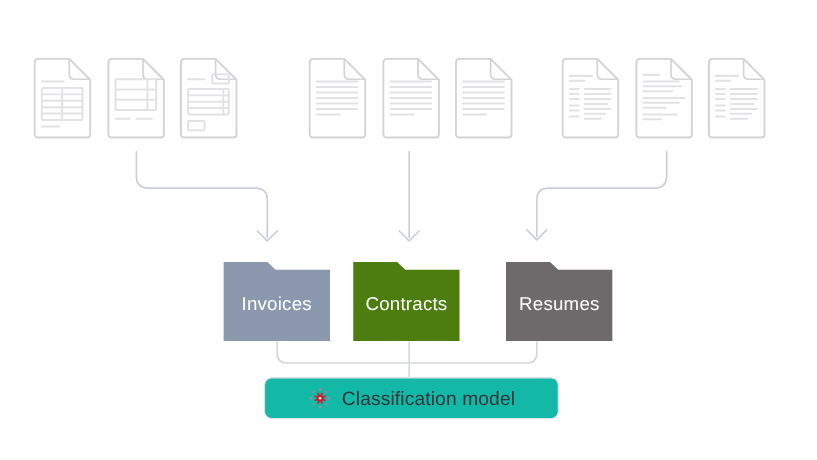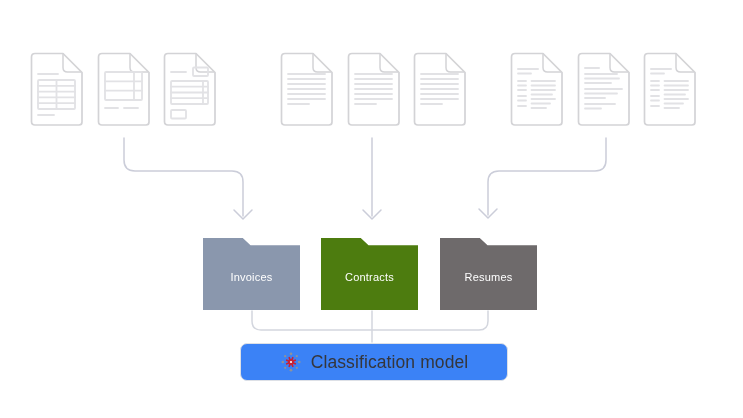--- a/index.html
+++ b/index.html
@@ -9,21 +9,21 @@
   }
   #flow-svg{position:absolute;left:0;top:0;}
   .flow, .flow2{fill:none;stroke-width:1.5;stroke-linecap:round;stroke-linejoin:round;}
   .doc-svg{position:absolute;}
   .folder{
     position:absolute;top:238px;width:97px;height:72px;
     display:flex;align-items:center;justify-content:center;
     clip-path:polygon(0 100%, 0 0, 41% 0, 49% 10%, 100% 10%, 100% 100%);
   }
   .folder-label{
-    color:#ffffff;font-size:11px;letter-spacing:.2px;padding-top:6px;
+    color:#ffffff;font-size:17px;letter-spacing:.2px;padding-top:6px;
   }
   #model-box{
     position:absolute;left:240px;top:343px;width:268px;height:38px;
     border-radius:7px;box-sizing:border-box;
     display:flex;align-items:center;justify-content:center;gap:9px;
   }
   #model-label{font-size:17.5px;font-weight:500;letter-spacing:.1px;}
 </style>
 </head>
 <body>
@@ -187,25 +187,25 @@
         </svg>
       </div>
     </div>
 
   <div class="folder" id="folder-0" style="left: 203px; background: rgb(138, 151, 173);">
     <span class="folder-label">Invoices</span>
   </div>
   <div class="folder" id="folder-1" style="left: 321px; background: #4d7c0f;">
     <span class="folder-label">Contracts</span>
   </div>
-  <div class="folder" id="folder-2" style="left: 440px; background: rgb(110, 106, 107);">
+  <div class="folder" id="folder-2" style="left: 460px; background: rgb(110, 106, 107);">
     <span class="folder-label">Resumes</span>
   </div>
 
-  <div id="model-box" style="background: #3b82f6; border: 1px solid rgb(221, 224, 230);">
+  <div id="model-box" style="background: #14b8a6; border: 1px solid rgb(221, 224, 230);">
     <span id="model-icon" style="display:inline-flex">
         <svg width="22" height="22" viewBox="0 0 22 22">
           <circle cx="19.20" cy="11.00" r="1.35" fill="#8F929B"></circle>
           <circle cx="16.80" cy="16.80" r="1.15" fill="#8F929B"></circle>
           <circle cx="11.00" cy="19.20" r="1.35" fill="#8F929B"></circle>
           <circle cx="5.20" cy="16.80" r="1.15" fill="#8F929B"></circle>
           <circle cx="2.80" cy="11.00" r="1.35" fill="#8F929B"></circle>
           <circle cx="5.20" cy="5.20" r="1.15" fill="#8F929B"></circle>
           <circle cx="11.00" cy="2.80" r="1.35" fill="#8F929B"></circle>
           <circle cx="16.80" cy="5.20" r="1.15" fill="#8F929B"></circle>

